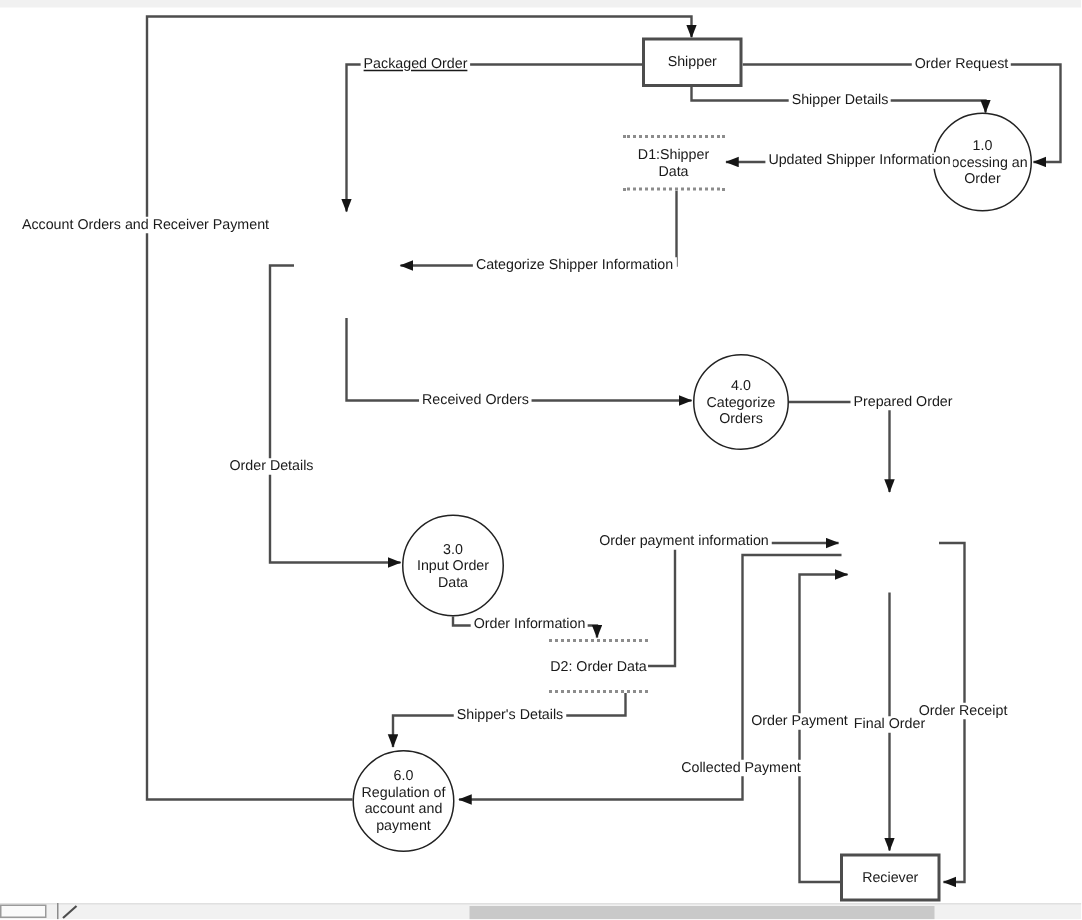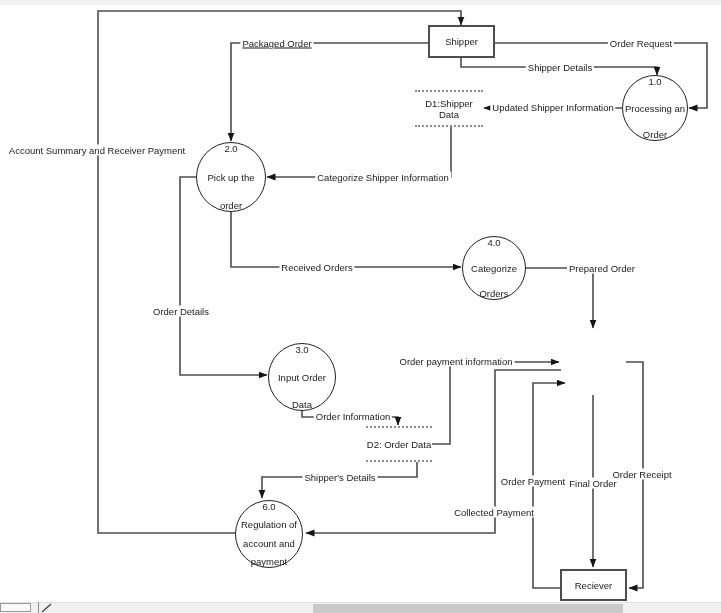--- a/index.html
+++ b/index.html
@@ -4,21 +4,21 @@
 <style>
   html,body{margin:0;padding:0;background:#ffffff;}
   #screen{
     position:relative;width:721px;height:613px;background:#ffffff;overflow:hidden;
     font-family:"Liberation Sans",sans-serif;color:#1a1a1a;
   }
   .top-strip{position:absolute;left:0;top:0;width:721px;height:5px;background:#f1f1f1;}
   #wires{position:absolute;left:0;top:0;width:721px;height:613px;}
   .proc{
     position:absolute;box-sizing:border-box;border:1.3px solid #222222;border-radius:50%;
-    background:#ffffff;display:flex;flex-direction:column;align-items:center;justify-content:space-between;
+    background:#ffffff;display:flex;flex-direction:column;align-items:center;justify-content:center;
     text-align:center;font-size:9.5px;line-height:11px;
   }
   .entity{
     position:absolute;box-sizing:border-box;border:2px solid #4d4d4d;background:#ffffff;
     display:flex;align-items:center;justify-content:center;font-size:9.5px;
   }
   .store{
     position:absolute;box-sizing:border-box;background:#ffffff;
     border-top:2px dotted #8c8c8c;border-bottom:2px dotted #8c8c8c;
     display:flex;flex-direction:column;align-items:center;justify-content:center;
@@ -71,25 +71,20 @@
   </div>
   <div class="entity" style="left:560px;top:569px;width:67px;height:32px;">
     <span>Reciever</span>
   </div>
 
   <div class="proc" style="left:622px;top:75px;width:66px;height:66px;">
     <span>1.0</span>
     <span>Processing an</span>
     <span>Order</span>
   </div>
-  <div class="proc" style="left:196px;top:142px;width:70px;height:70px;">
-    <span>2.0</span>
-    <span>Pick up the</span>
-    <span>order</span>
-  </div>
   <div class="proc" style="left:268px;top:343px;width:68px;height:68px;">
     <span>3.0</span>
     <span>Input Order</span>
     <span>Data</span>
   </div>
   <div class="proc" style="left:462px;top:236px;width:64px;height:64px;">
     <span>4.0</span>
     <span>Categorize</span>
     <span>Orders</span>
   </div>
@@ -104,33 +99,33 @@
     <span>D1:Shipper</span>
     <span>Data</span>
   </div>
   <div class="store" style="left:366px;top:426px;width:66px;height:36px;">
     <span>D2: Order Data</span>
   </div>
 
   <div class="flow-label" style="left:277px;top:43px;text-decoration:underline;">Packaged Order</div>
   <div class="flow-label" style="left:641px;top:43px;">Order Request</div>
   <div class="flow-label" style="left:560px;top:67px;">Shipper Details</div>
-  <div class="flow-label" style="left:553px;top:107px;">Updated Shipper Information</div>
+  <div class="flow-label" style="left:573px;top:107px;">Updated Shipper Information</div>
   <div class="flow-label" style="left:383px;top:177px;">Categorize Shipper Information</div>
   <div class="flow-label" style="left:181px;top:311px;">Order Details</div>
   <div class="flow-label" style="left:317px;top:267px;">Received Orders</div>
   <div class="flow-label" style="left:590px;top:268px;margin-left:12px;">Prepared Order</div>
   <div class="flow-label" style="left:353px;top:416px;">Order Information</div>
   <div class="flow-label" style="left:456px;top:361px;">Order payment information</div>
   <div class="flow-label" style="left:340px;top:477px;">Shipper's Details</div>
   <div class="flow-label" style="left:494px;top:512px;">Collected Payment</div>
   <div class="flow-label" style="left:533px;top:481px;">Order Payment</div>
   <div class="flow-label" style="left:593px;top:483px;">Final Order</div>
   <div class="flow-label" style="left:642px;top:474px;">Order Receipt</div>
-  <div class="flow-label" style="left:97px;top:150px;">Account Summary and Receiver Payment</div>
+  <div class="flow-label" style="left:97px;top:150px;">Account Orders and Receiver Payment</div>
 
   <div class="bottom-bar"></div>
   <div class="scroll-thumb"></div>
   <div class="corner-box"></div>
   <div class="bar-divider"></div>
   <svg style="position:absolute;left:40px;top:602px;" width="16" height="11">
     <line x1="2" y1="10" x2="11" y2="2" stroke="#4d4d4d" stroke-width="1.5"></line>
   </svg>
 
 </div>

